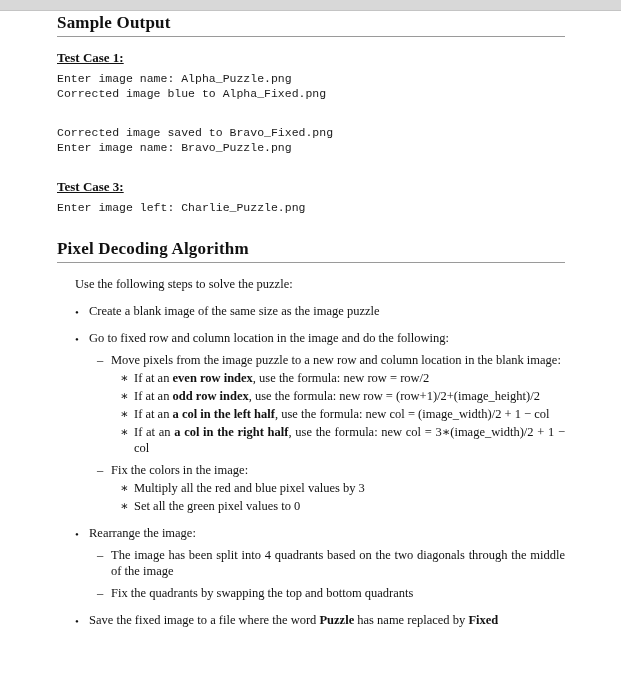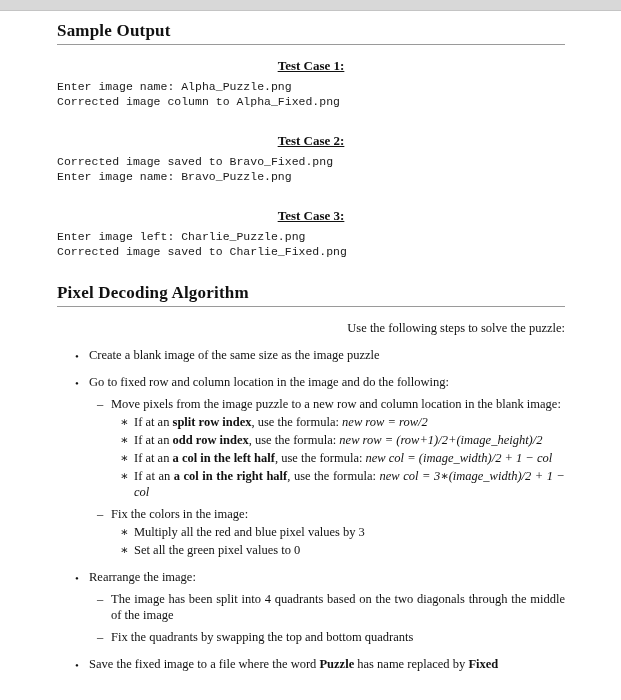--- a/index.html
+++ b/index.html
@@ -8,21 +8,21 @@
     font-family: "Liberation Serif", "DejaVu Serif", serif;
     color: #111111;
     -webkit-font-smoothing: antialiased;
   }
   .top-strip {
     height: 10px;
     background: #d8d8d8;
     border-bottom: 1px solid #c4c4c4;
   }
   .page {
-    padding: 10px 56px 18px 57px;
+    padding: 2px 56px 18px 57px;
     font-size: 12.5px;
     line-height: 16px;
   }
   .section-title {
     font-size: 17px;
     font-weight: bold;
     line-height: 20px;
     margin: 0 0 3px 0;
     letter-spacing: 0.2px;
   }
@@ -33,33 +33,31 @@
   }
   .section-sample { margin-bottom: 2px; }
   .section-algorithm { }
 
   .test-case { margin-bottom: 24px; }
   .tc-label {
     font-size: 13px;
     font-weight: bold;
     text-decoration: underline;
     margin-bottom: 5px;
-    text-align: center;
   }
   .code-line {
     font-family: Liberation Mono, monospace;
     font-size: 11.5px;
     line-height: 15px;
     white-space: pre;
     color: #1a1a1a;
   }
 
   .intro {
     margin: 12px 0 0 18px;
-    text-align: right;
   }
 
   .li {
     position: relative;
     padding-left: 14px;
   }
   .li .li-content {
     display: block;
     text-align: justify;
   }
@@ -67,47 +65,45 @@
     position: absolute;
     left: 0;
     top: 0;
   }
   .depth0 { margin-left: 18px; margin-top: 11px; }
   .depth1 { margin-left: 40px; margin-top: 6px; }
   .depth2 { margin-left: 63px; margin-top: 2px; }
   .depth0 > .marker { font-size: 11px; top: 1px; }
 
   .seg-bold { font-weight: bold; }
-  .seg-math { font-style: italic; }
+  .seg-math { }
 </style>
 </head>
 <body>
 
 <div class="top-strip"></div>
 
 <div class="page">
 
   <section class="section-sample">
     <h2 class="section-title">Sample Output</h2>
     <div class="rule"></div>
     <div id="test-cases">
         <div class="test-case">
           <div class="tc-label">Test Case 1:</div>
           <div class="code-line">Enter image name: Alpha_Puzzle.png</div>
-          <div class="code-line">Corrected image column to Alpha_Fixed.png</div>
+          <div class="code-line">Corrected image blue to Alpha_Fixed.png</div>
         </div>
         <div class="test-case">
-          <div class="tc-label">Test Case 2:</div>
           <div class="code-line">Corrected image saved to Bravo_Fixed.png</div>
           <div class="code-line">Enter image name: Bravo_Puzzle.png</div>
         </div>
         <div class="test-case">
           <div class="tc-label">Test Case 3:</div>
           <div class="code-line">Enter image left: Charlie_Puzzle.png</div>
-          <div class="code-line">Corrected image saved to Charlie_Fixed.png</div>
         </div>
       </div>
   </section>
 
   <section class="section-algorithm">
     <h2 class="section-title">Pixel Decoding Algorithm</h2>
     <div class="rule"></div>
     <p class="intro">Use the following steps to solve the puzzle:</p>
     <div id="algorithm-list">
         <div class="li depth0">
@@ -117,21 +113,21 @@
         <div class="li depth0">
           <span class="marker">•</span>
           <span class="li-content"><span>Go to fixed row and column location in the image and do the following:</span></span>
         </div>
         <div class="li depth1">
           <span class="marker">–</span>
           <span class="li-content"><span>Move pixels from the image puzzle to a new row and column location in the blank image:</span></span>
         </div>
         <div class="li depth2">
           <span class="marker">∗</span>
-          <span class="li-content"><span>If at an </span><span class="seg-bold">split row index</span><span>, use the formula: </span><span class="seg-math">new row = row/2</span></span>
+          <span class="li-content"><span>If at an </span><span class="seg-bold">even row index</span><span>, use the formula: </span><span class="seg-math">new row = row/2</span></span>
         </div>
         <div class="li depth2">
           <span class="marker">∗</span>
           <span class="li-content"><span>If at an </span><span class="seg-bold">odd row index</span><span>, use the formula: </span><span class="seg-math">new row = (row+1)/2+(image_height)/2</span></span>
         </div>
         <div class="li depth2">
           <span class="marker">∗</span>
           <span class="li-content"><span>If at an </span><span class="seg-bold">a col in the left half</span><span>, use the formula: </span><span class="seg-math">new col = (image_width)/2 + 1 − col</span></span>
         </div>
         <div class="li depth2">

